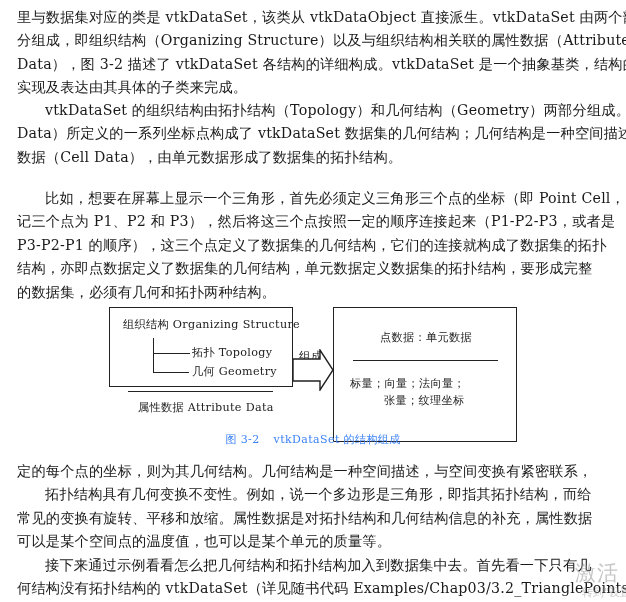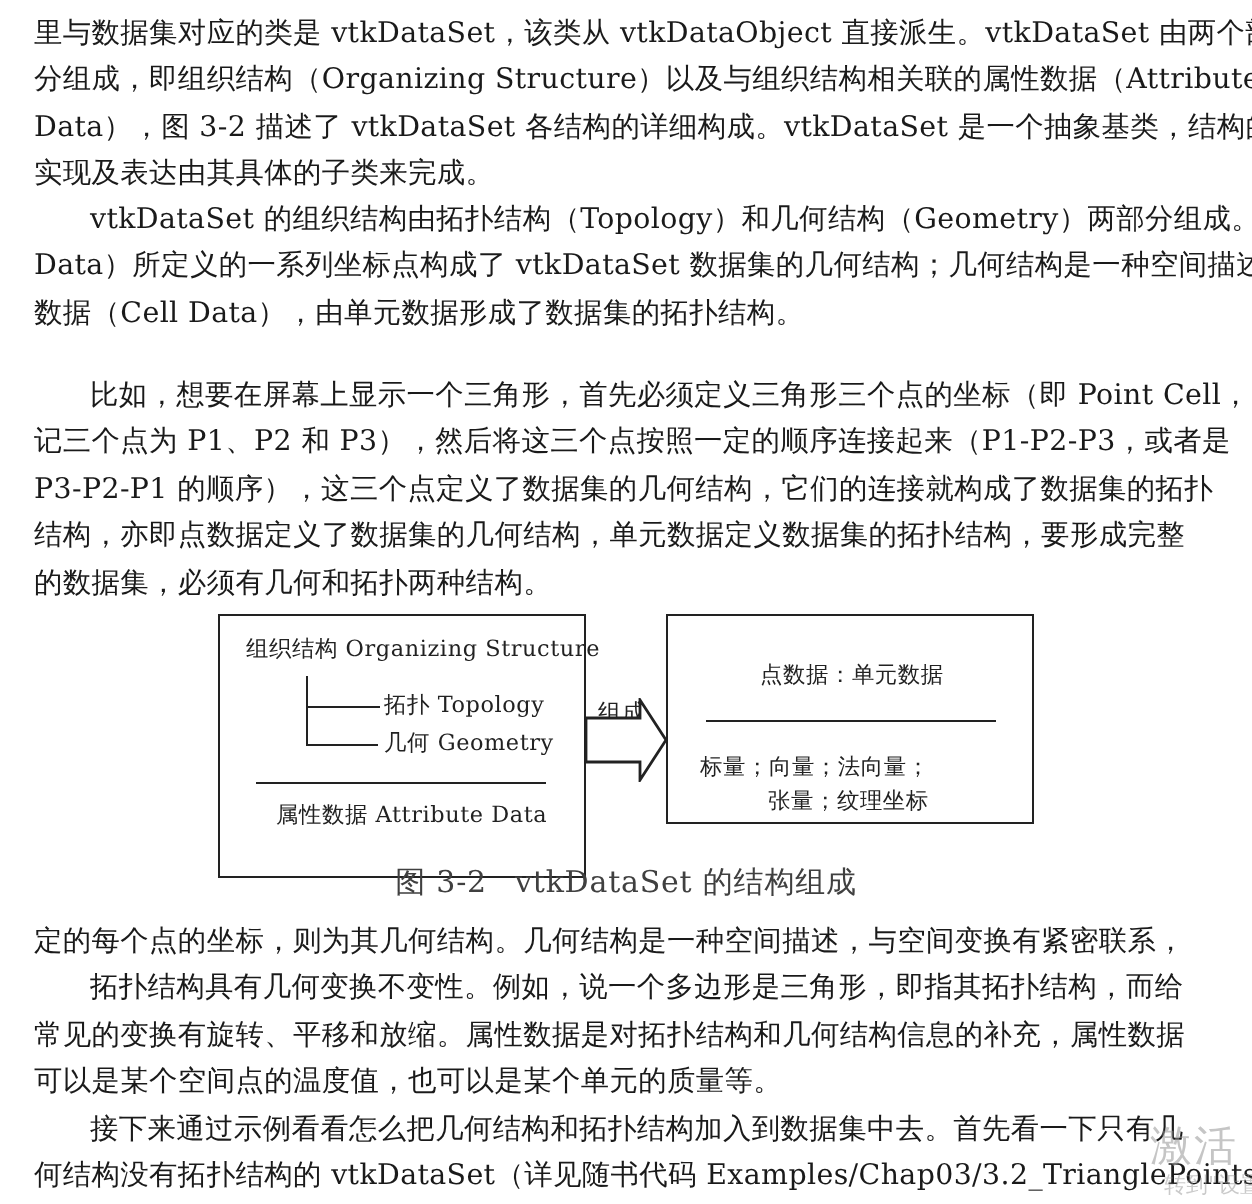--- a/index.html
+++ b/index.html
@@ -53,27 +53,27 @@
     .box {
       position: absolute;
       border: 1.6px solid #222;
       background: #fff;
       box-sizing: border-box;
     }
     .box-left {
       left: 109px;
       top: 7px;
       width: 184px;
-      height: 132px;
+      height: 80px;
     }
     .box-right {
       left: 333px;
       top: 7px;
       width: 184px;
-      height: 105px;
+      height: 135px;
     }
     .fig-text {
       position: absolute;
       font-size: 11.2px;
       white-space: nowrap;
       letter-spacing: 0.3px;
       color: #222;
     }
     .tree-v {
       position: absolute;
@@ -130,23 +130,23 @@
       color: #222;
       letter-spacing: 0.5px;
       margin-top: 14px;
     }
     .caption {
       position: absolute;
       left: 0;
       width: 626px;
       top: 132px;
       text-align: center;
-      font-size: 15px;
+      font-size: 11px;
       letter-spacing: 0.4px;
-      color: #404040;
+      color: #3b82f6;
     }
     .caption .fig-no {
       margin-right: 14px;
     }
 
     
     .watermark {
       position: absolute;
       left: 575px;
       top: 559px;

